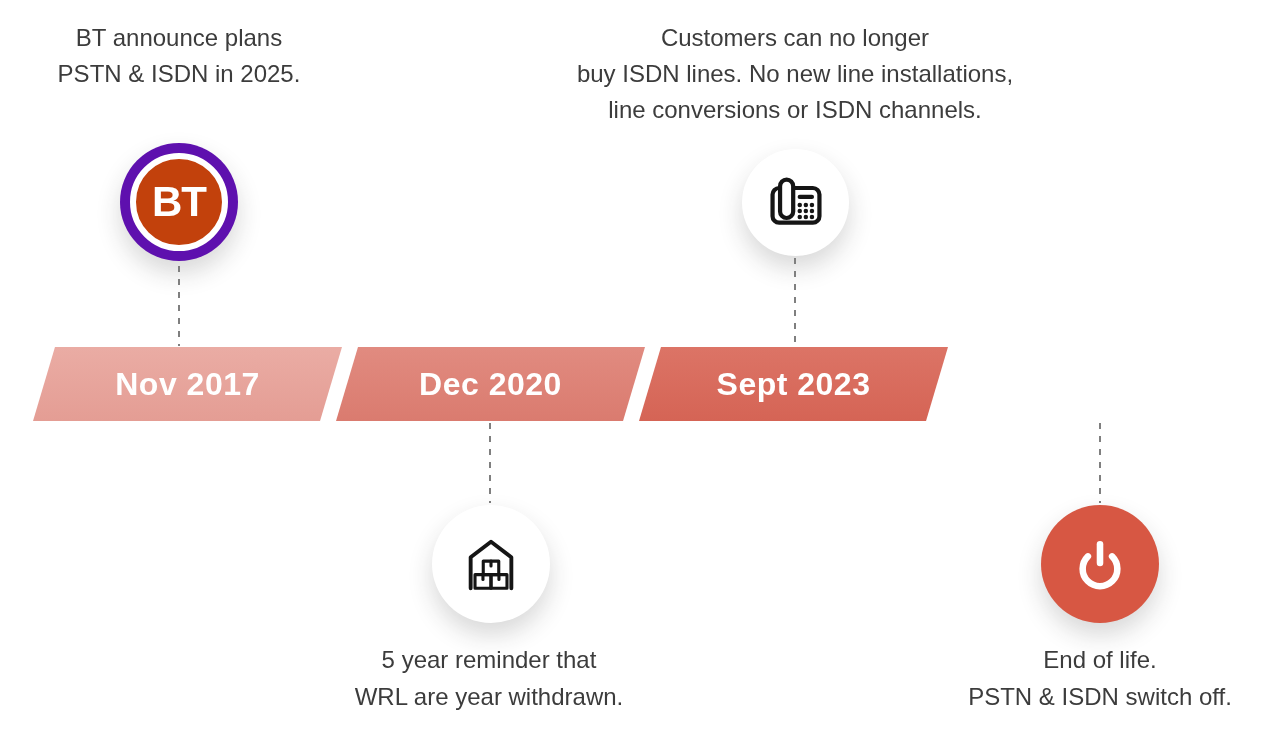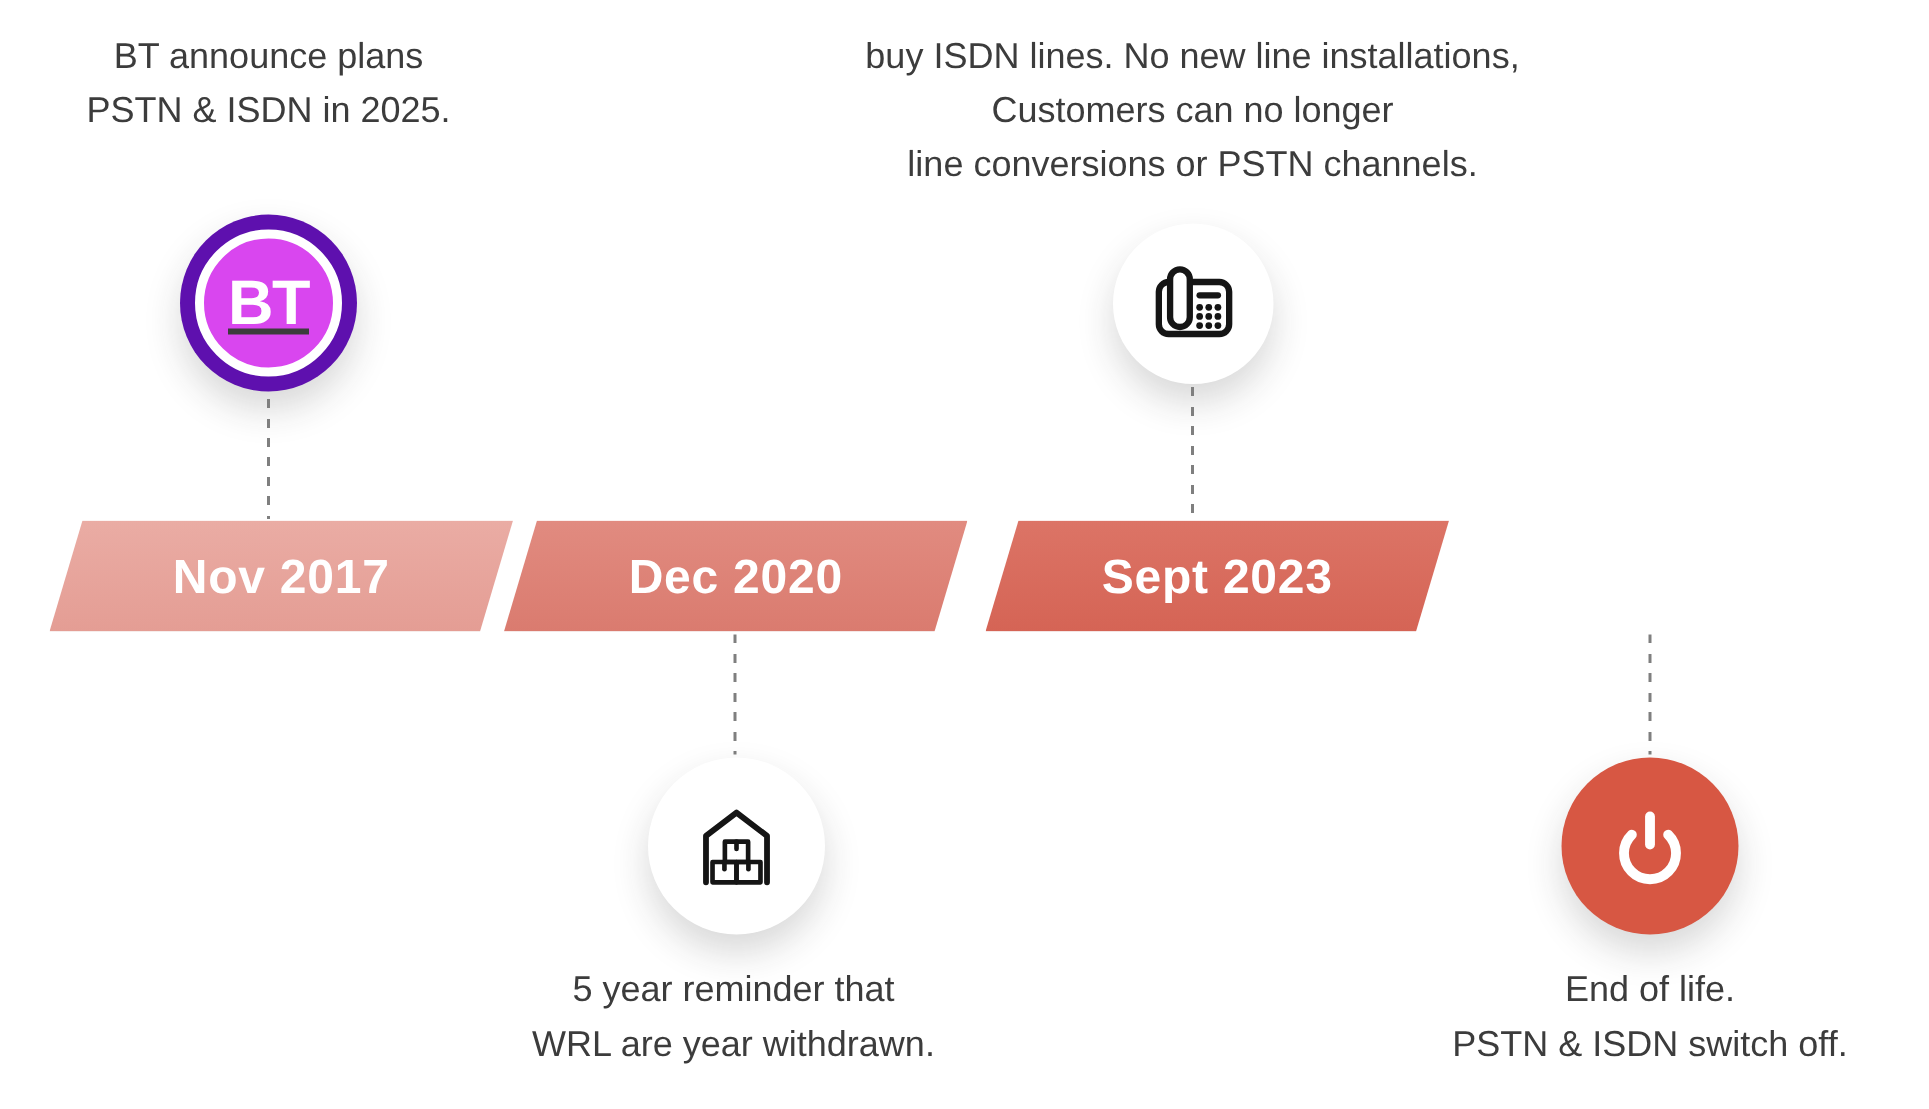--- a/index.html
+++ b/index.html
@@ -49,44 +49,44 @@
   
   .bar{position:absolute;left:0;top:347px;width:1286px;height:74px;}
   .segment{
     position:absolute;top:0;height:74px;width:309px;
     clip-path:polygon(22px 0,100% 0,calc(100% - 22px) 100%,0 100%);
     display:flex;align-items:center;justify-content:center;
     filter:drop-shadow(0 10px 9px rgba(70,70,70,0.28));
   }
   .seg0{left:33px;}
   .seg1{left:336px;}
-  .seg2{left:657px;}
+  .seg2{left:639px;}
   .seg3{left:942px;}
   .segment .date{
     color:#ffffff;font-weight:bold;font-size:32px;letter-spacing:0.5px;white-space:nowrap;
   }
 </style>
 </head>
 <body>
 
 <div class="canvas" style="background: rgb(255, 255, 255); color: rgb(60, 60, 60);">
 
   <div class="annotation ann-bt">
     <div class="line">BT announce plans</div>
     <div class="line">PSTN &amp; ISDN in 2025.</div>
   </div>
 
   <div class="annotation ann-isdn">
+    <div class="line">Customers can no longer</div>
     <div class="line">buy ISDN lines. No new line installations,</div>
-    <div class="line">Customers can no longer</div>
-    <div class="line">line conversions or PSTN channels.</div>
+    <div class="line">line conversions or ISDN channels.</div>
   </div>
 
   <div class="badge bt-badge" style="background: rgb(94, 16, 174);">
-    <div class="bt-inner" style="background: #d946ef; text-decoration: underline;">
+    <div class="bt-inner" style="background: #c2410c;">
       <span class="bt-letters">BT</span>
     </div>
   </div>
 
   <div class="badge phone-badge">
     <span class="icon-wrap" style="color: rgb(21, 21, 21);">
       <svg width="60" height="60" viewBox="0 0 64 64" fill="none">
         <rect x="7" y="16" width="50" height="37" rx="7" stroke="currentColor" stroke-width="4.5"></rect>
         <rect x="15" y="7" width="14" height="41" rx="7" fill="#ffffff" stroke="currentColor" stroke-width="4.5"></rect>
         <line x1="36" y1="25.5" x2="49" y2="25.5" stroke="currentColor" stroke-width="4.5" stroke-linecap="round"></line>

